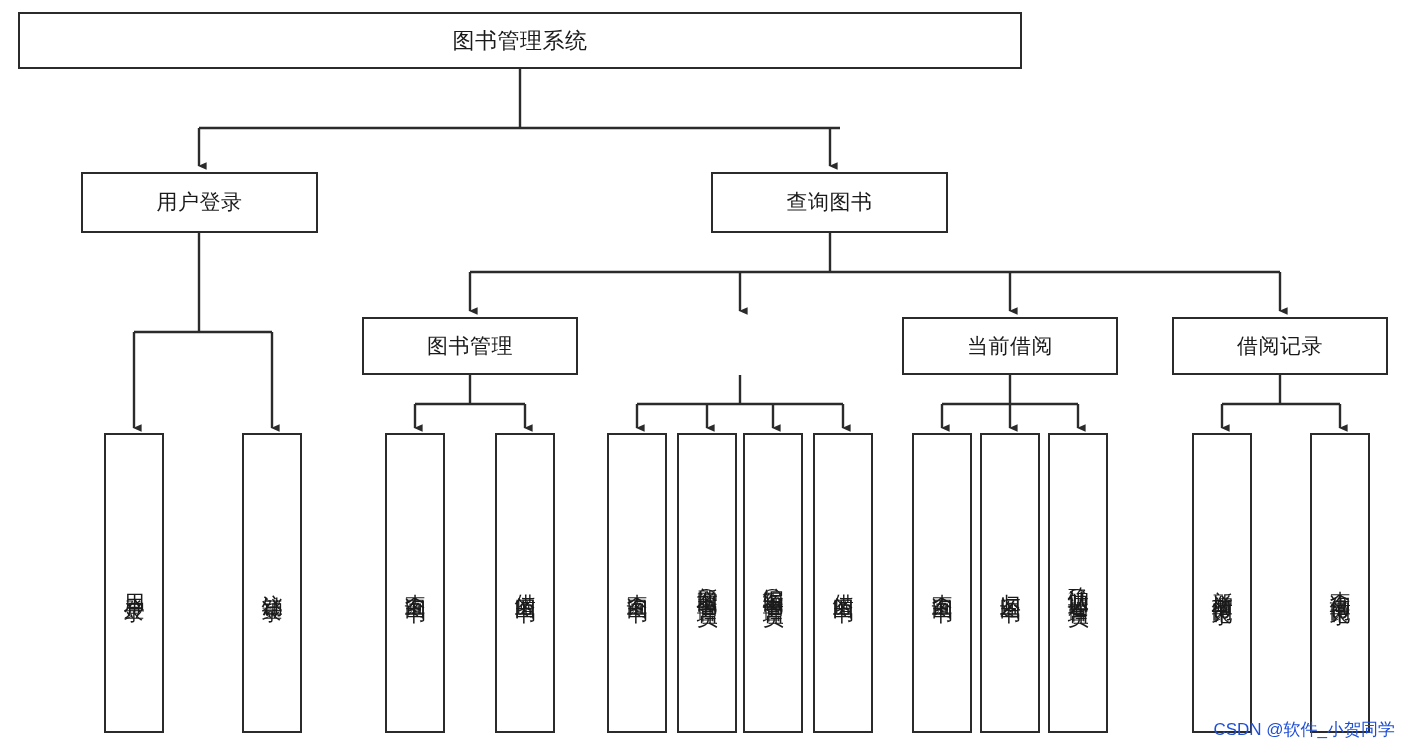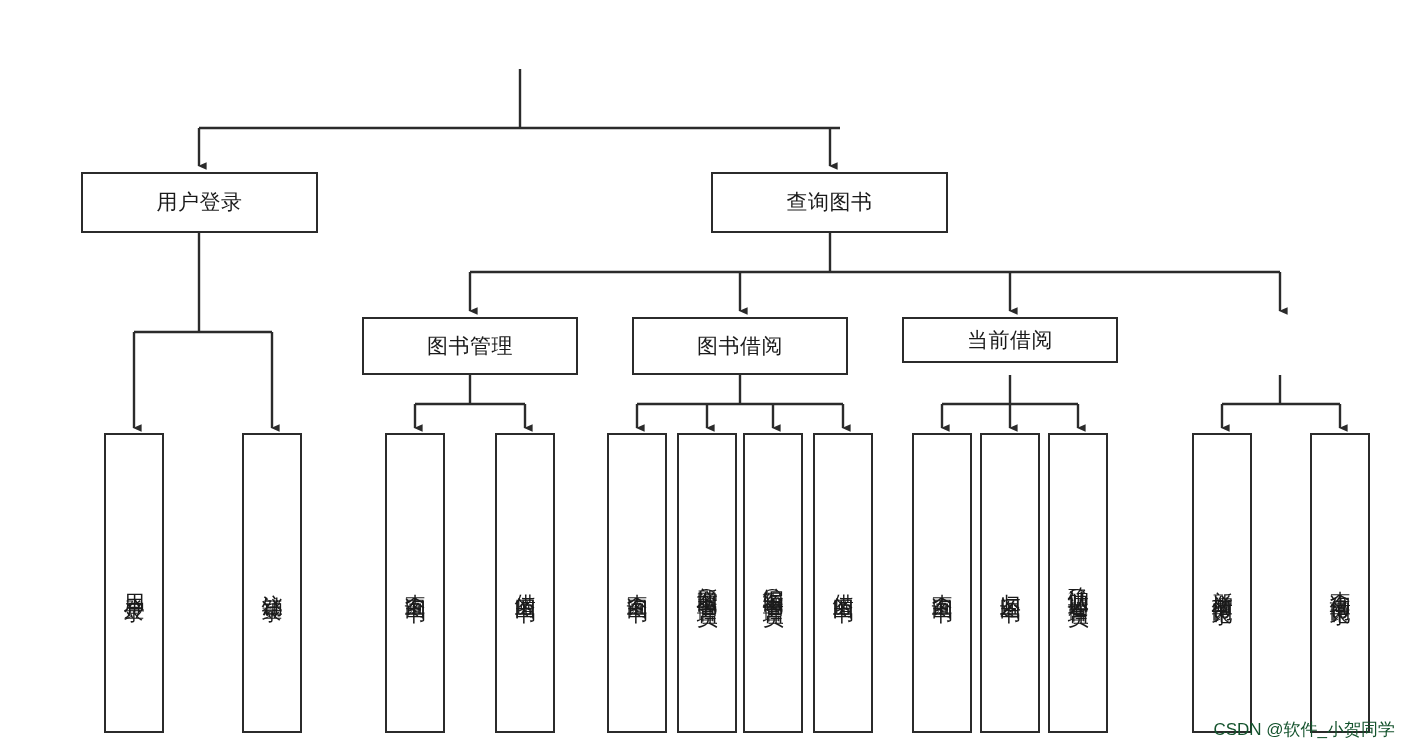--- a/index.html
+++ b/index.html
@@ -56,21 +56,21 @@
     max-height: 100%;
   }
   .node.root {
     font-size: 22px;
   }
   .watermark {
     position: absolute;
     right: 10px;
     bottom: 6px;
     font-size: 17px;
-    color: #14532d;
+    color: #1d4ed8;
     white-space: nowrap;
     font-family: "Liberation Sans", "DejaVu Sans", sans-serif;
   }
 </style>
 </head>
 <body>
 
 <div id="diagram-root">
 
   <svg id="edges-layer" width="1405" height="747" viewBox="0 0 1405 747" xmlns="http://www.w3.org/2000/svg">
@@ -116,36 +116,39 @@
       <path d="M1010,404 L1010,428" marker-end="url(#arrowhead)"></path>
       <path d="M1078,404 L1078,428" marker-end="url(#arrowhead)"></path>
 
       <path d="M1280,375 L1280,404"></path>
       <path d="M1222,404 L1340,404"></path>
       <path d="M1222,404 L1222,428" marker-end="url(#arrowhead)"></path>
       <path d="M1340,404 L1340,428" marker-end="url(#arrowhead)"></path>
     </g>
   </svg>
 
+  <div class="node horiz root" style="left:18px; top:12px; width:1004px; height:57px;">
+    <span class="label">图书管理系统</span>
+  </div>
 
   <div class="node horiz" style="left:81px; top:172px; width:237px; height:61px;">
     <span class="label">用户登录</span>
   </div>
   <div class="node horiz" style="left:711px; top:172px; width:237px; height:61px;">
     <span class="label">查询图书</span>
   </div>
 
   <div class="node horiz" style="left:362px; top:317px; width:216px; height:58px;">
     <span class="label">图书管理</span>
   </div>
-  <div class="node horiz" style="left:632px; top:317px; width:216px; height:58px;">
-    <span class="label">图书借阅</span>
+  <div class="node horiz" style="left:902px; top:317px; width:216px; height:58px;font-family:Liberation Serif, serif;">
+    <span class="label">当前借阅</span>
   </div>
-  <div class="node horiz" style="left:902px; top:317px; width:216px; height:46px;font-family:Liberation Serif, serif;">
-    <span class="label">当前借阅</span>
+  <div class="node horiz" style="left:1172px; top:317px; width:216px; height:58px;">
+    <span class="label">借阅记录</span>
   </div>
 
   <div class="node vert" style="left:104px; top:433px; width:60px; height:300px;">
     <span class="label">用户登录</span>
   </div>
   <div class="node vert" style="left:242px; top:433px; width:60px; height:300px;">
     <span class="label">注销登录</span>
   </div>
 
   <div class="node vert" style="left:385px; top:433px; width:60px; height:300px;">

